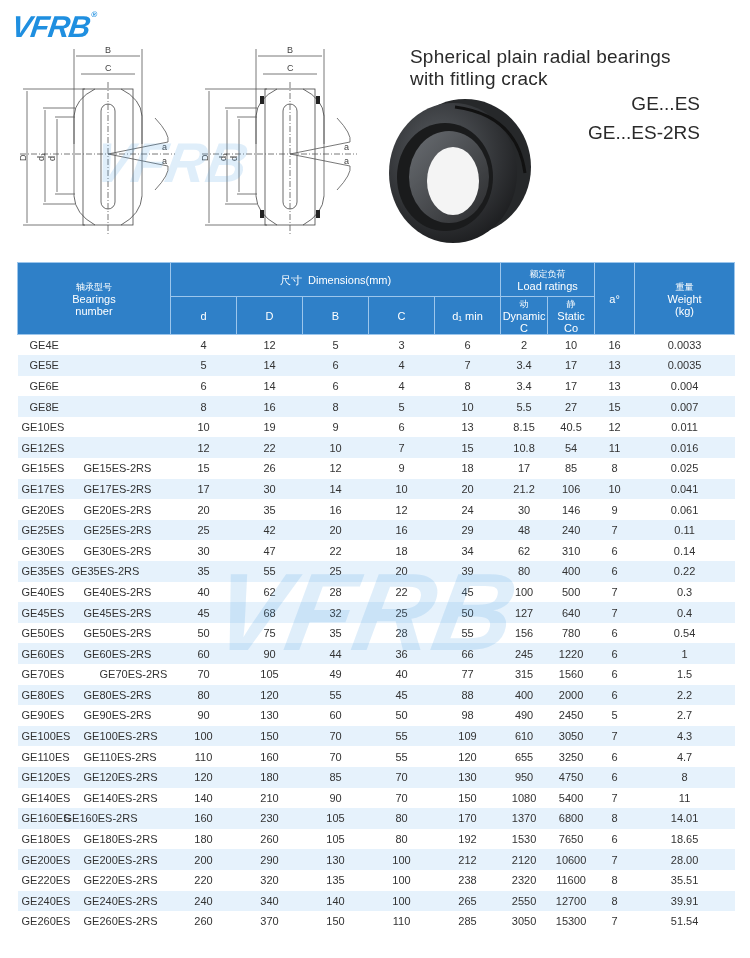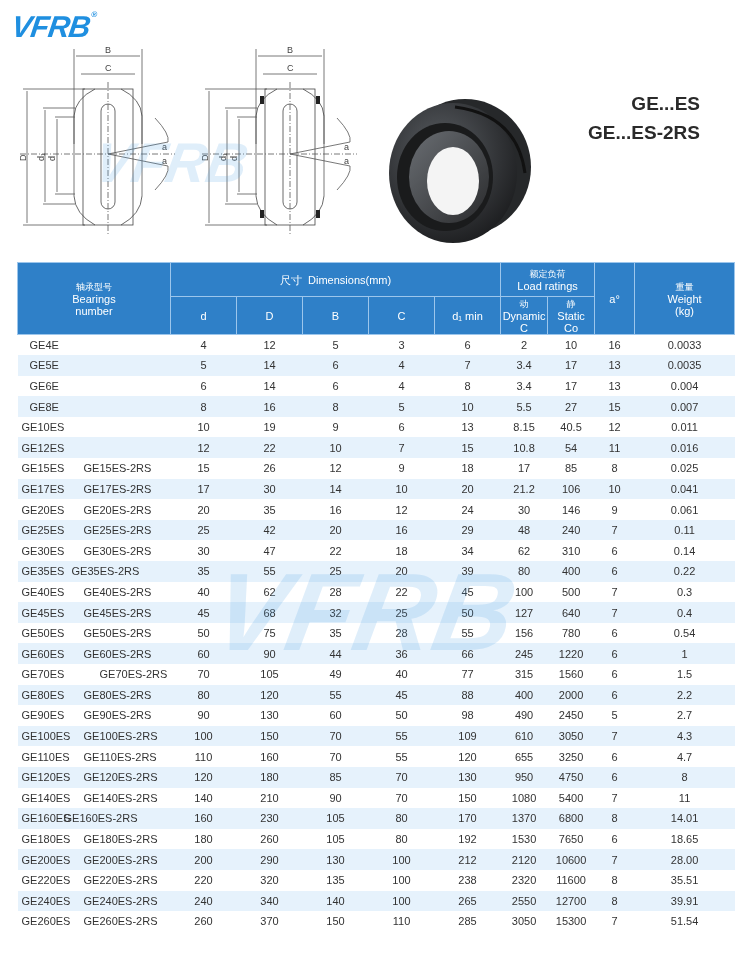--- a/index.html
+++ b/index.html
@@ -1,21 +1,21 @@
 <!DOCTYPE html>
 <html><head>
 <meta charset="utf-8">
 <style>
   * { box-sizing: border-box; margin: 0; padding: 0; }
   body { width: 750px; height: 958px; background: #ffffff; font-family: "Liberation Sans", sans-serif; color: #333; position: relative; overflow: hidden; }
   .logo { position: absolute; left: 12px; top: 10px; font-family: "Liberation Sans", sans-serif; font-weight: bold; font-style: italic; font-size: 30px; color: #1f8fe0; letter-spacing: -1px; transform: skewX(-8deg); }
   .logo .reg { font-size: 8px; vertical-align: top; color: #1f8fe0; font-style: normal; }
   .drawing { position: absolute; top: 44px; }
   .title-text { position: absolute; left: 410px; top: 46px; font-size: 19px; line-height: 22px; color: #2a2a2a; letter-spacing: 0.2px; }
-  .series { position: absolute; right: 50px; font-weight: bold; font-size: 19px; color: #2a2a2a; text-align: left; }
+  .series { position: absolute; right: 50px; font-weight: normal; font-size: 19px; color: #2a2a2a; text-align: left; }
   .series.s1 { top: 93px; }
   .series.s2 { top: 122px; }
   .product { position: absolute; left: 385px; top: 95px; }
   .watermark { position: absolute; pointer-events: none; font-weight: bold; font-style: italic; color: rgba(80,160,230,0.18); transform: skewX(-10deg); }
   table { position: absolute; left: 17px; top: 262px; width: 717px; border-collapse: collapse; table-layout: fixed; }
   thead th { background: #2f80c8; color: #ffffff; font-weight: normal; font-size: 11px; border: 1px solid #9cc6ec; text-align: center; vertical-align: middle; line-height: 12px; }
   thead .cn { font-size: 9px; display: block; }
   tbody td { font-size: 11px; height: 20.6px; text-align: center; color: #333; padding: 0; white-space: nowrap; }
   tbody tr:nth-child(even) td { background: #e6f2fc; }
   tbody td.m1 { text-align: left; padding-left: 4px; }
@@ -101,20 +101,22 @@
     <text x="22" y="118" transform="rotate(-90 25 114)">d₁</text>
     <text x="33" y="118" transform="rotate(-90 36 114)">d</text>
     <text x="147" y="106">a</text>
       <text x="147" y="120">a</text>
   </g>
 </svg>
 
 <div class="watermark" style="left:95px; top:130px; font-size:56px;">VFRB</div>
 
 <div class="title-text">
+  <div>Spherical plain radial bearings</div>
+  <div>with fitling crack</div>
 </div>
 <div class="series s1">GE...ES</div>
 <div class="series s2">GE...ES-2RS</div>
 
 <svg class="product" width="150" height="155" viewBox="0 0 150 155">
   <defs>
     <radialGradient id="g1" cx="40%" cy="35%" r="70%">
       <stop offset="0" stop-color="#5a5e63"></stop>
         <stop offset="1" stop-color="#1c1d1f"></stop>
     </radialGradient>

